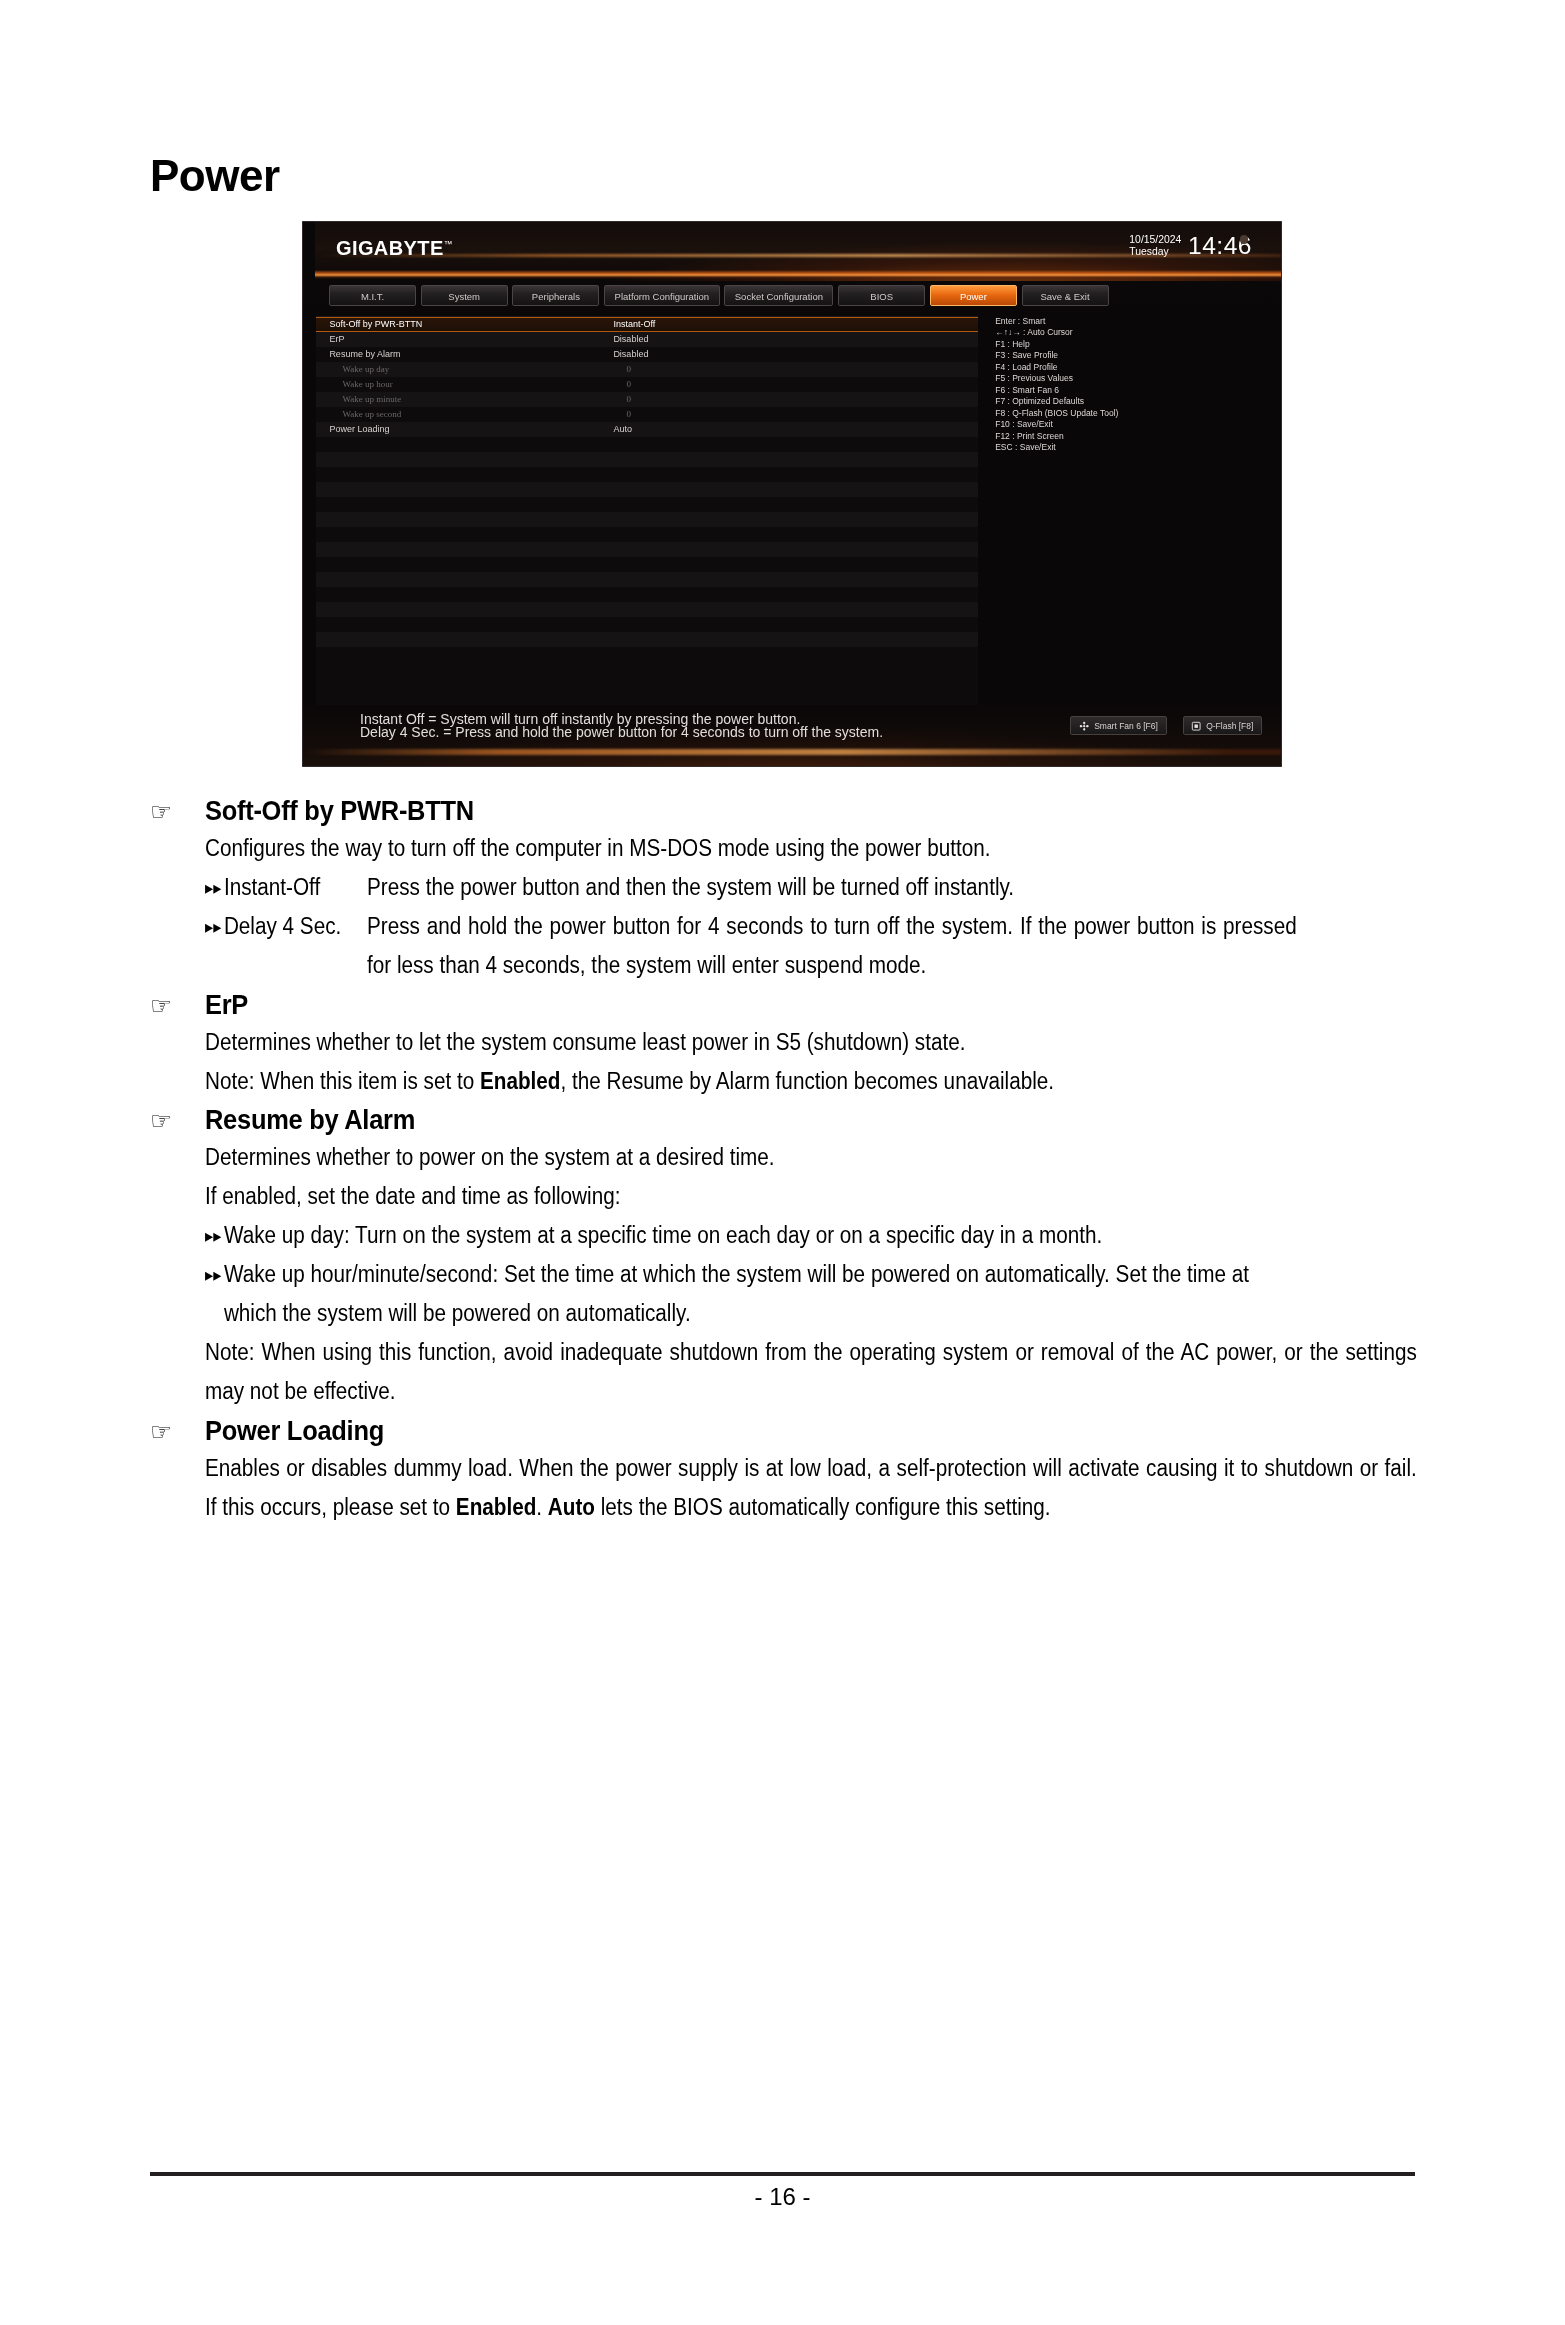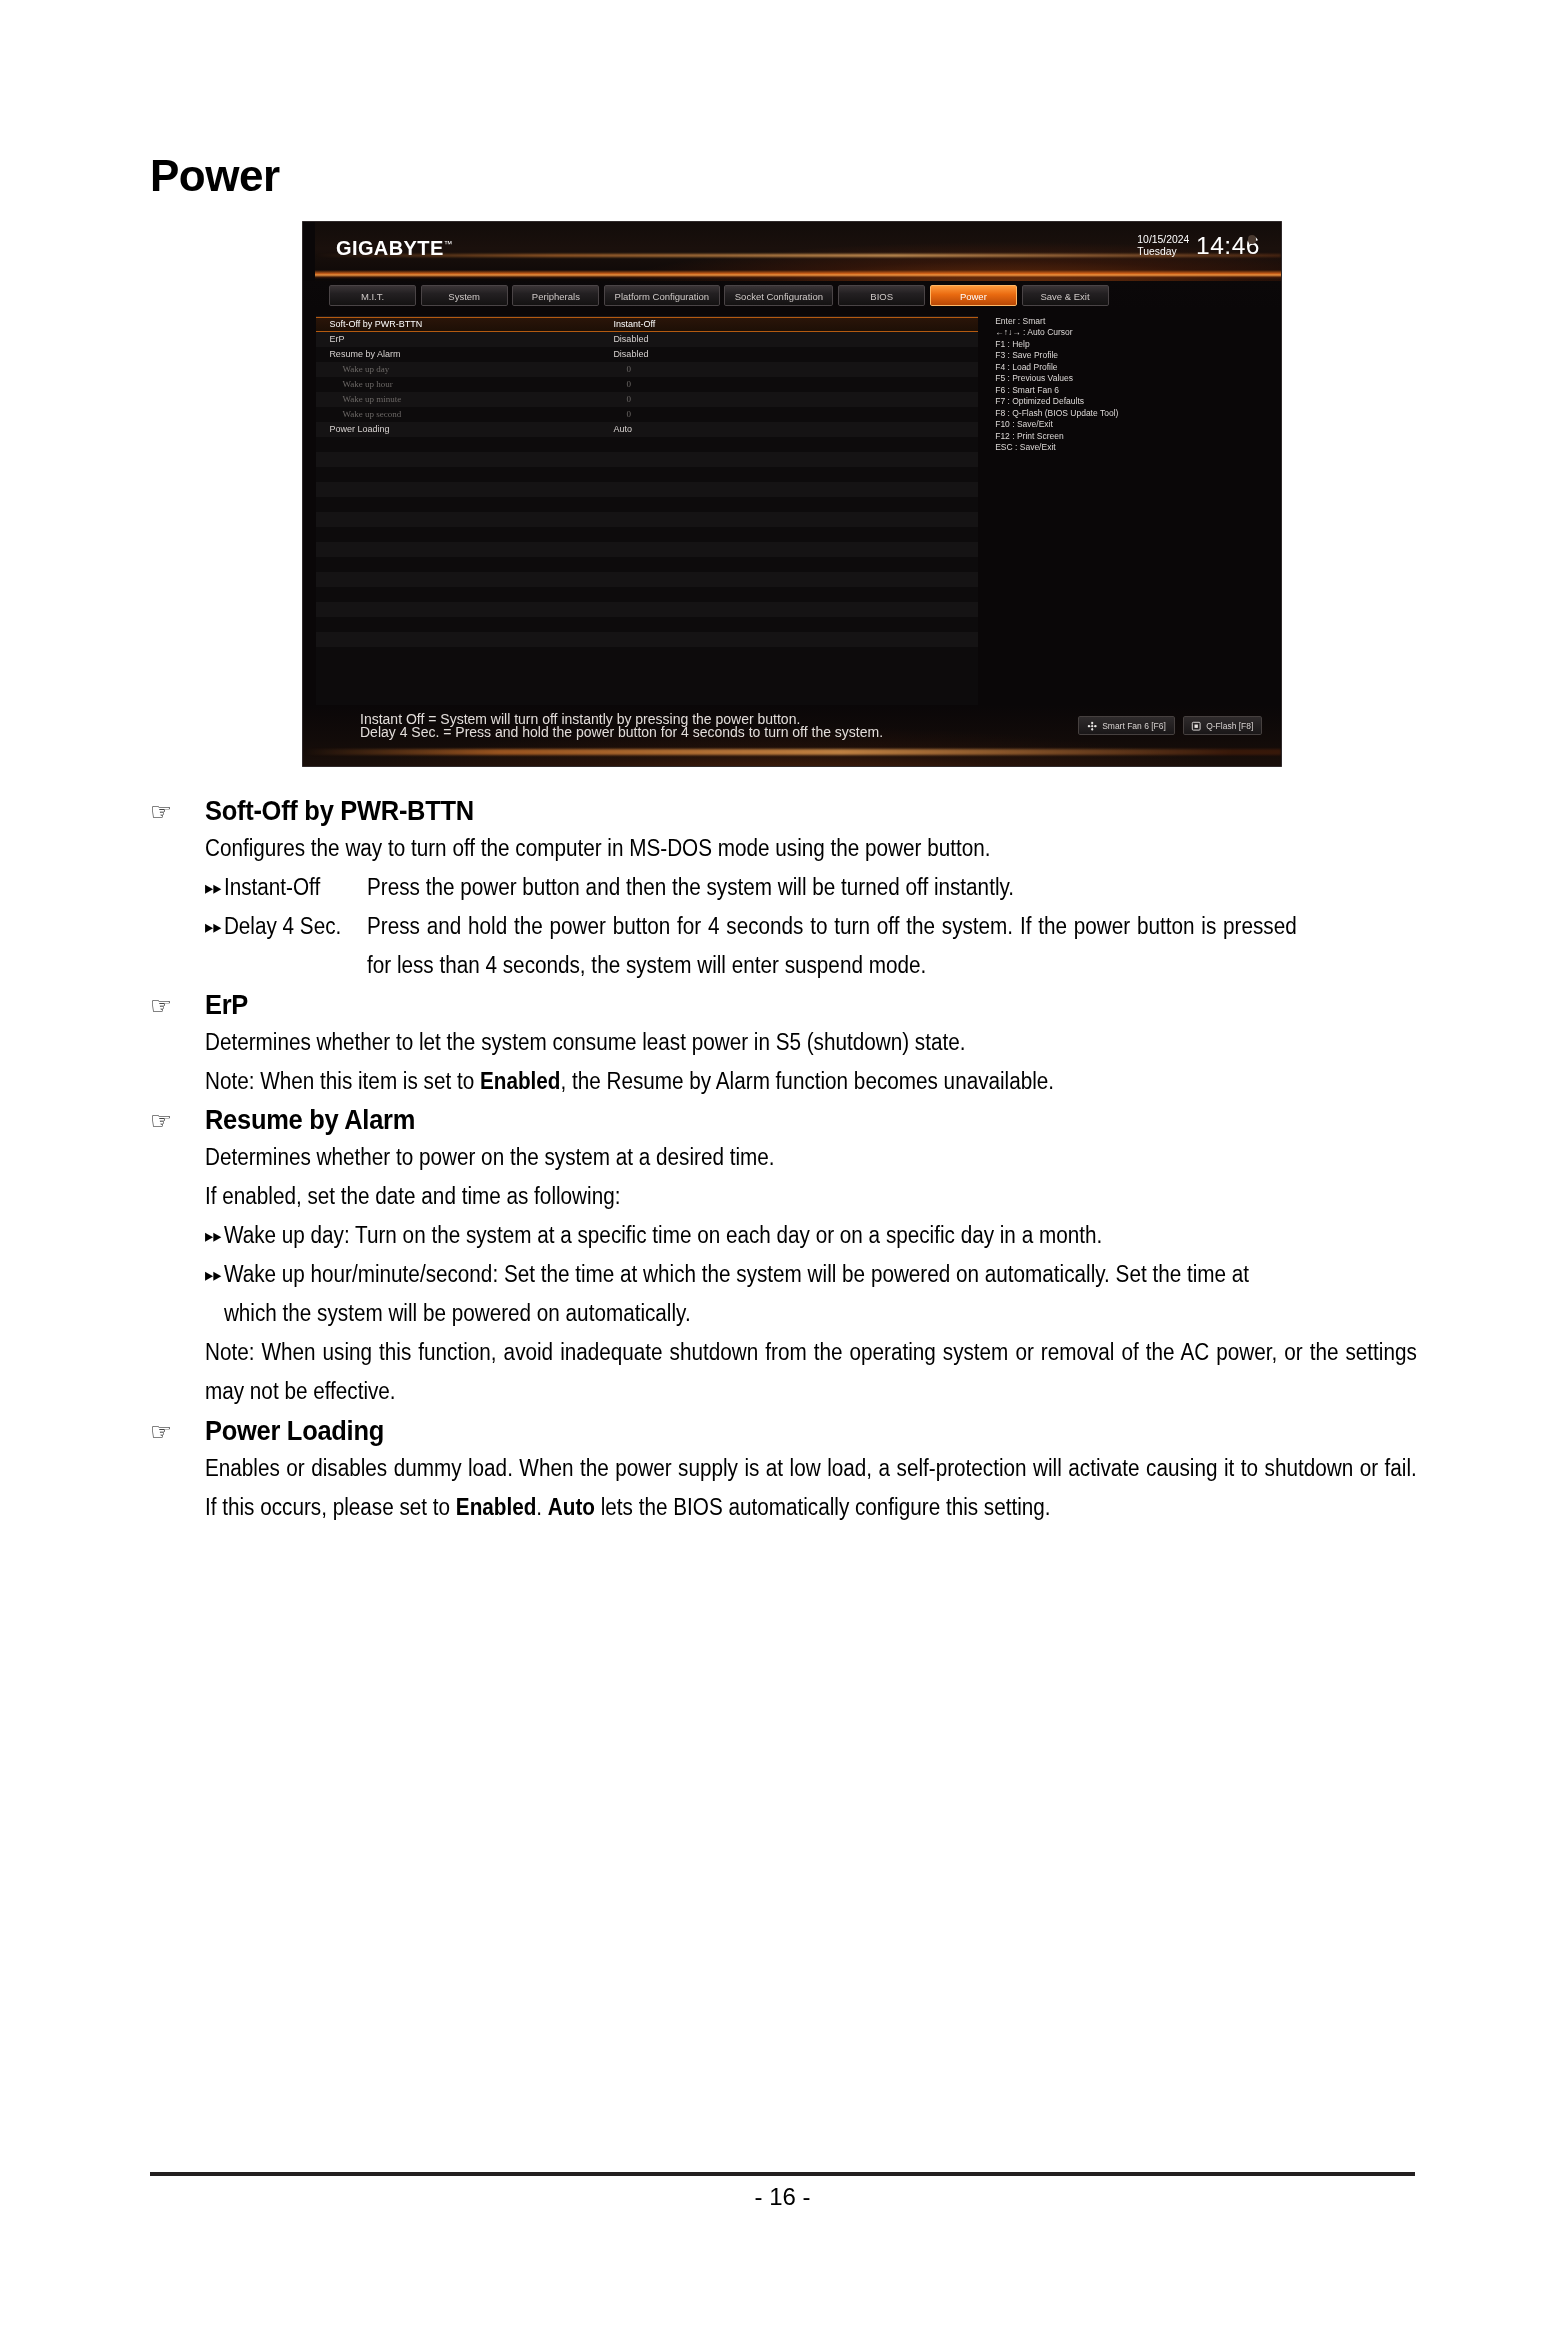--- a/index.html
+++ b/index.html
@@ -47,21 +47,21 @@
     filter:blur(0.9px);
   }
   .gb-logo{
     position:absolute; left:21px; top:15px;
     color:#fff; font-size:20px; font-weight:bold;
     letter-spacing:0.4px;
     font-family:"Liberation Sans", sans-serif;
   }
   .gb-logo sup{font-size:8.5px; vertical-align:super; font-weight:normal;}
   .clock-wrap{
-    position:absolute; right:21px; top:9.5px;
+    position:absolute; right:29px; top:9.5px;
     display:flex; align-items:center; gap:6.6px;
     color:#fff;
   }
   .clock-date{ text-align:left; line-height:1.15; }
   .clock-date .d1{font-size:10.4px;}
   .clock-date .d2{font-size:10.4px;}
   .clock-time{font-size:24.6px; font-weight:300; letter-spacing:0.5px;}
   .clock-dot{
     position:absolute; right:3.8px; top:3.8px;
     width:8.5px; height:8.5px; border-radius:50%;
@@ -151,21 +151,21 @@
     box-sizing:border-box;
   }
   .bios-foot:after{
     content:""; position:absolute; left:0; right:0; bottom:11.4px; height:5.7px;
     background:linear-gradient(90deg, rgba(255,120,40,.0) 0%, rgba(255,140,50,.55) 20%, rgba(255,175,90,.7) 55%, rgba(160,60,12,.25) 95%);
     filter:blur(0.9px);
   }
   .foot-line{font-size:14px; color:#e2ddda; line-height:13.2px;padding-left:36px;}
   .foot-btns{
     position:absolute; right:19px; top:11.4px;
-    display:flex; gap:8px;
+    display:flex; gap:16px;
   }
   .foot-btn{
     display:flex; align-items:center; gap:4.7px;
     height:17px; padding:0 7.6px;
     font-size:8.5px; color:#d8d3d1;
     background:linear-gradient(180deg,#2f2b2c,#1a1718);
     border:0.9px solid #46403f;
     border-radius:1.9px;
   }
   .foot-btn .gi{

